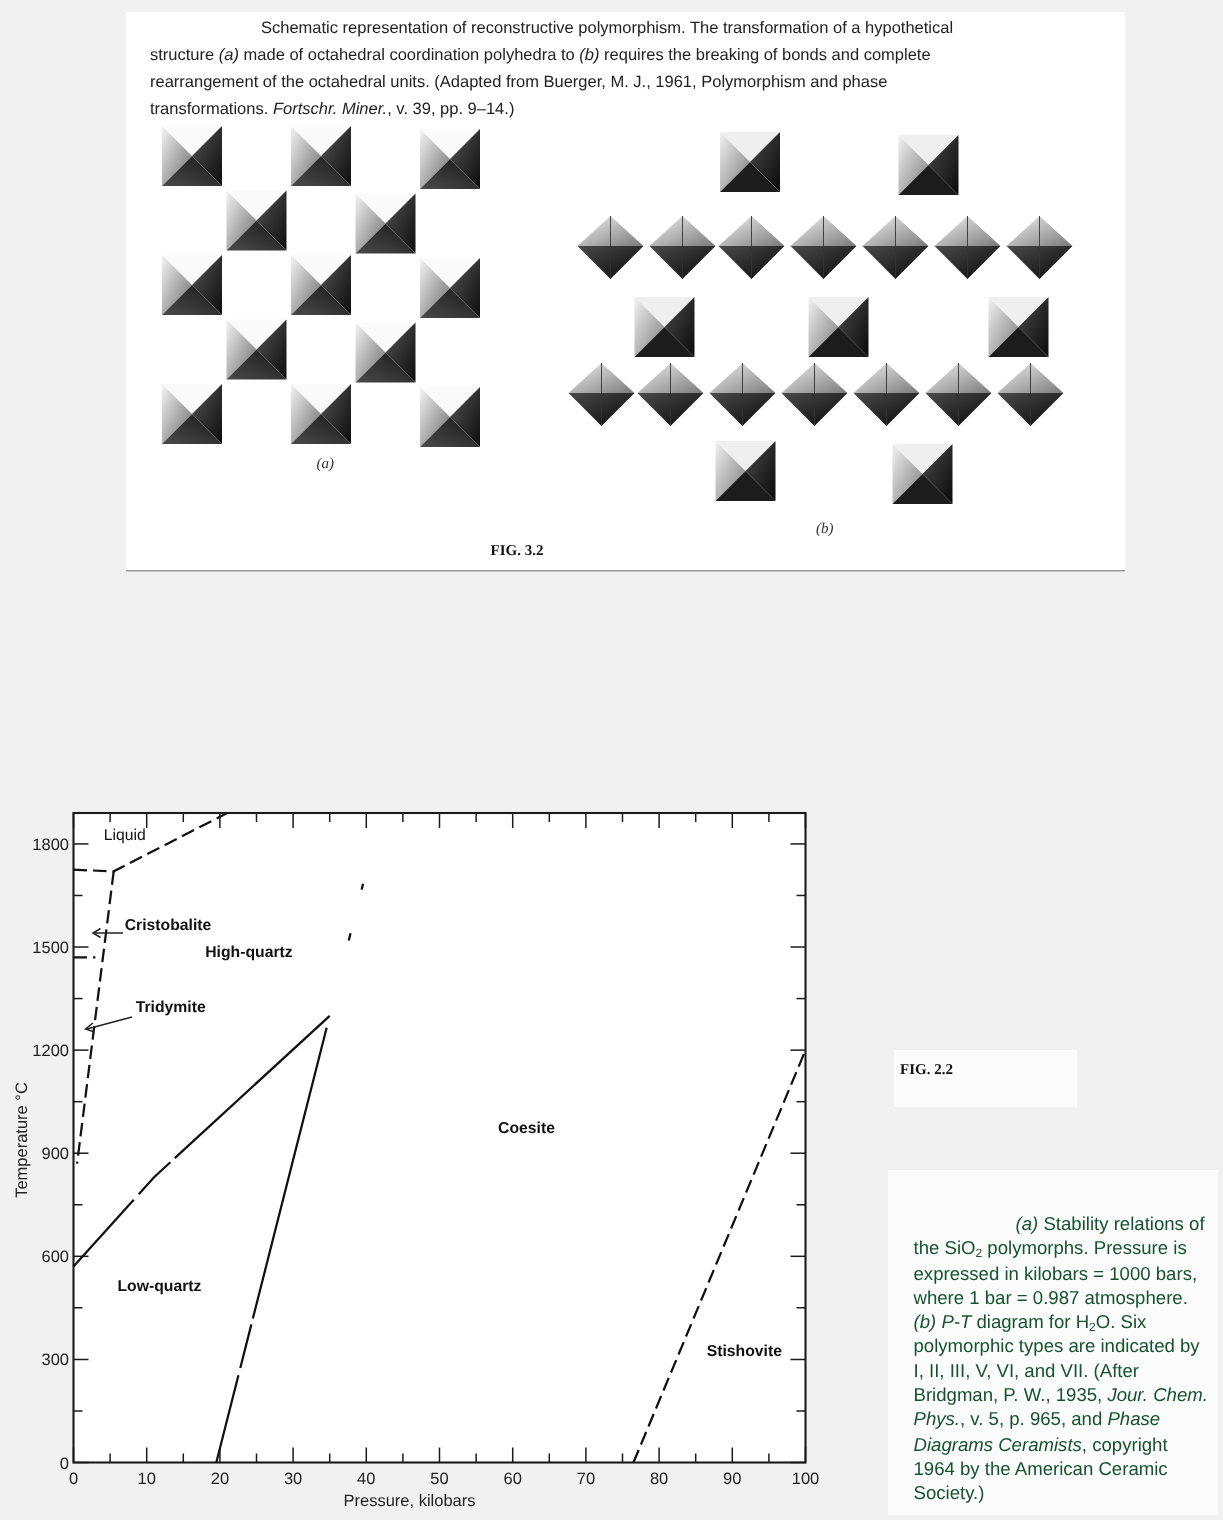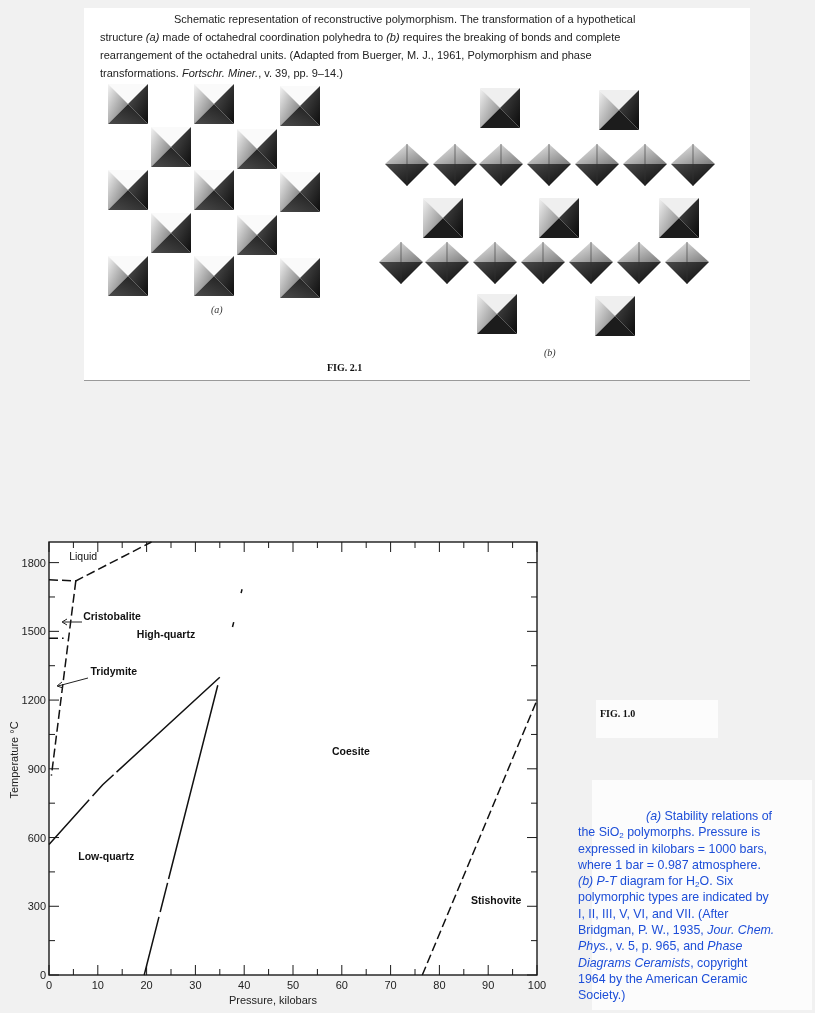--- a/index.html
+++ b/index.html
@@ -24,22 +24,22 @@
     .fig-label {
       position: absolute; font-family: "Liberation Serif", serif; font-weight: bold;
       font-size: 10px; color: #111;
     }
     .sub-label {
       position: absolute; font-family: "Liberation Serif", serif; font-style: italic;
       font-size: 10px; color: #333;
     }
 
     .caption-right {
-      position: absolute; left: 578px; top: 808px; width: 200px;
-      font-size: 12.4px; line-height: 16.3px; color: #1d4ed8;
+      position: absolute; left: 609px; top: 808px; width: 200px;
+      font-size: 12.4px; line-height: 16.3px; color: #14532d;
     }
     .caption-right .indent { display: inline-block; width: 68px; }
     .caption-right i { font-style: italic; }
     sub { font-size: 8px; vertical-align: -2px; line-height: 0; }
 
     svg text { font-family: "Liberation Sans", sans-serif; }
   </style>
 </head>
 <body>
 
@@ -128,21 +128,21 @@
   <use href="#tri" x="144" y="176"></use>
     <use href="#tri" x="192" y="176"></use>
     <use href="#tri" x="240" y="176"></use>
   <use href="#tri" x="288" y="176"></use>
 
   <use href="#sq" x="100" y="208"></use>
     <use href="#sq" x="218" y="210"></use>
 </svg>
 <span class="sub-label" style="left:544px;top:347px">(b)</span>
 
-<span class="fig-label" style="left:327px;top:362px">FIG. 2.1</span>
+<span class="fig-label" style="left:327px;top:362px">FIG. 3.2</span>
 
 <svg style="position:absolute;left:0;top:500px" width="560" height="513" viewBox="0 500 560 513">
   <rect x="49" y="542" width="488" height="433" fill="#ffffff" stroke="#1a1a1a" stroke-width="1.4"></rect>
   <g id="ticks" stroke="#1a1a1a" stroke-width="1">
       <line x1="49" y1="975" x2="49" y2="965"></line>
       <line x1="49" y1="542" x2="49" y2="552"></line>
       <line x1="73.4" y1="975" x2="73.4" y2="969"></line>
       <line x1="73.4" y1="542" x2="73.4" y2="548"></line>
       <line x1="97.80000000000001" y1="975" x2="97.80000000000001" y2="965"></line>
       <line x1="97.80000000000001" y1="542" x2="97.80000000000001" y2="552"></line>
@@ -251,16 +251,16 @@
 
   <g stroke="#222" stroke-width="1" fill="none">
     <line x1="82" y1="622" x2="63" y2="622"></line>
     <polyline points="67,619 62,622 67,625"></polyline>
     <line x1="88" y1="678" x2="58" y2="686"></line>
     <polyline points="62,682 57,686 63,688"></polyline>
   </g>
 </svg>
 
 <div class="panel" id="panel-fig22"></div>
-<span class="fig-label" style="left:600px;top:708px">FIG. 1.0</span>
+<span class="fig-label" style="left:600px;top:708px">FIG. 2.2</span>
 
 <div class="panel" id="panel-caption"></div>
 <p class="caption-right" style="margin:0"><span class="indent"></span><i>(a)</i><span> Stability relations of the SiO</span><sub>2</sub><span> polymorphs. Pressure is expressed in kilobars = 1000 bars, where 1 bar = 0.987 atmosphere. </span><i>(b) P-T</i><span> diagram for H</span><sub>2</sub><span>O. Six polymorphic types are indicated by I, II, III, V, VI, and VII. (After Bridgman, P. W., 1935, </span><i>Jour. Chem. Phys.</i><span>, v. 5, p. 965, and </span><i>Phase Diagrams Ceramists</i><span>, copyright 1964 by the American Ceramic Society.)</span></p>
 
 </body></html>

